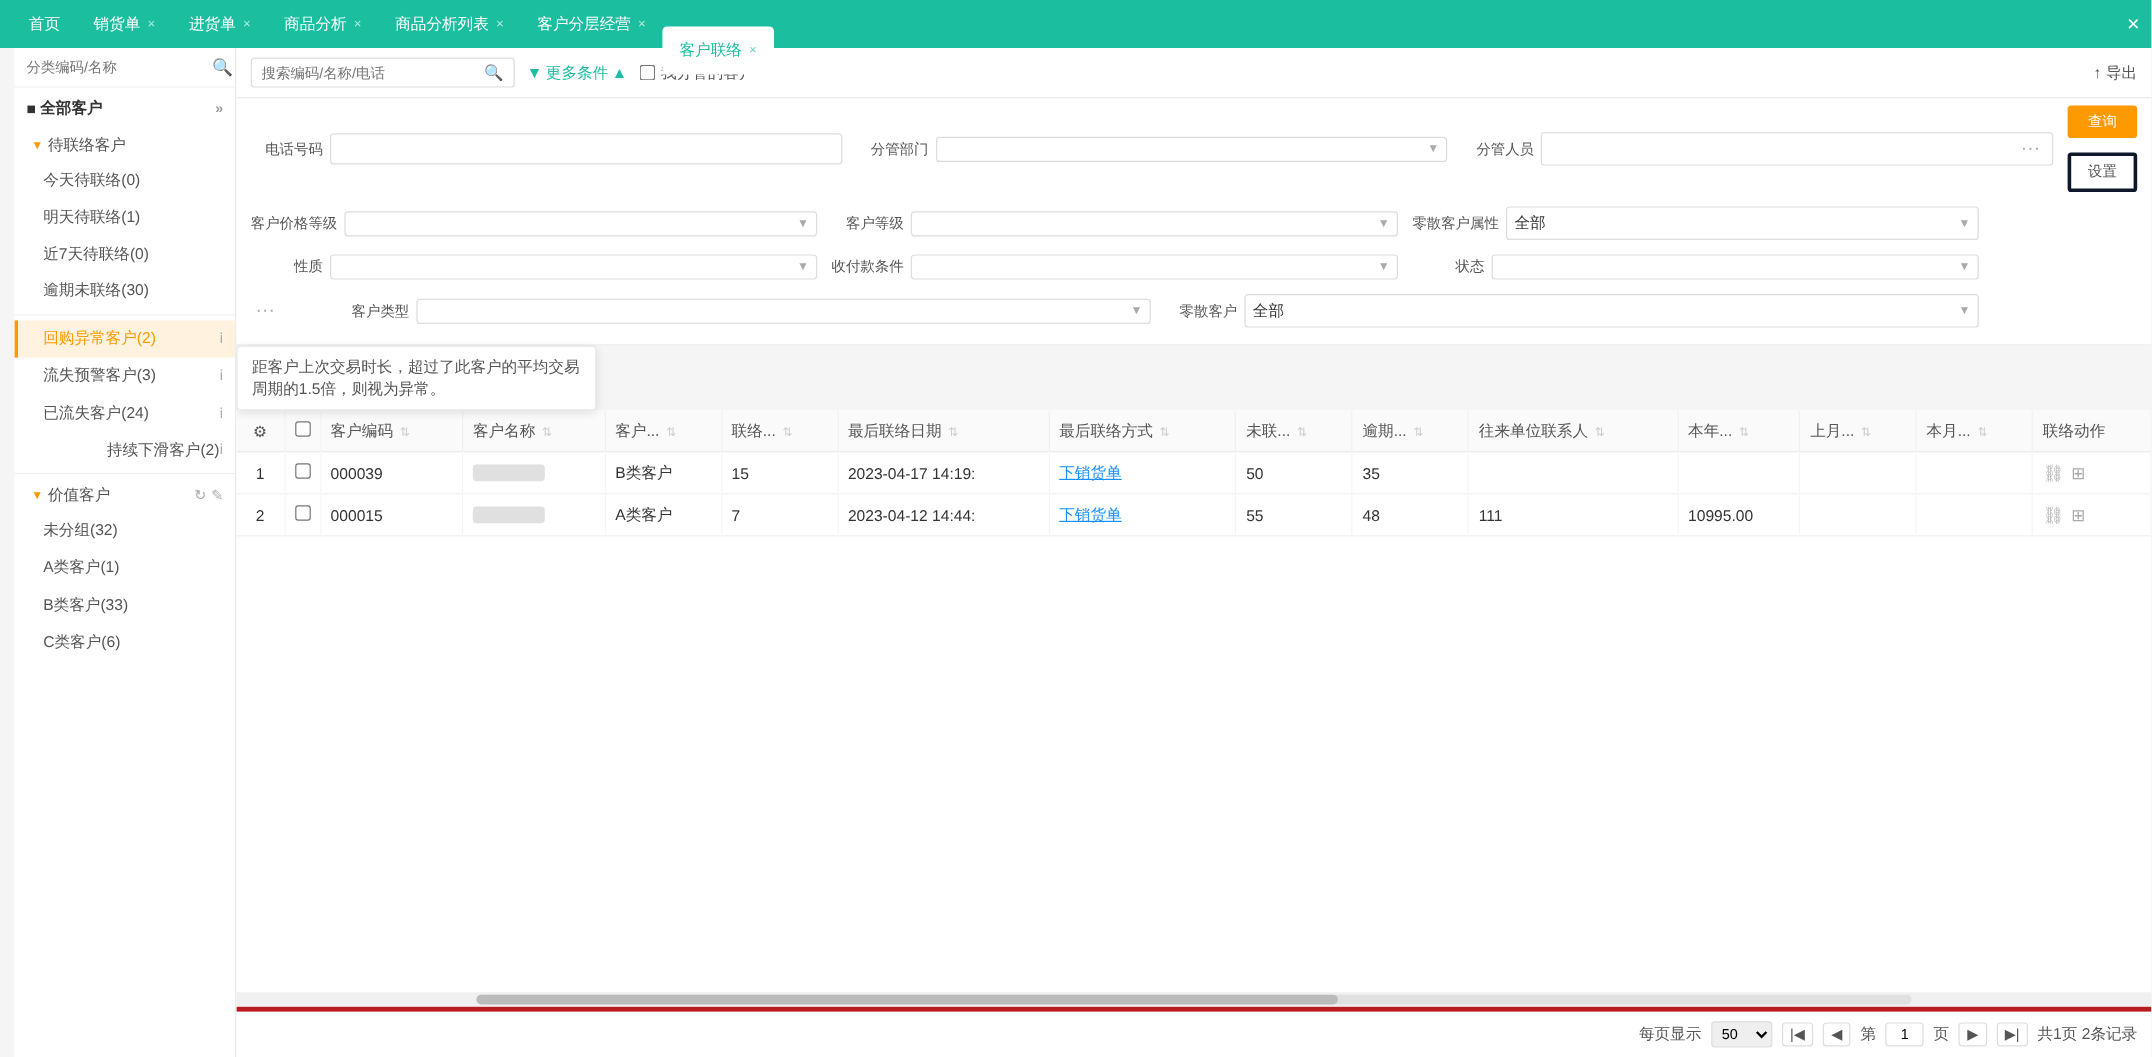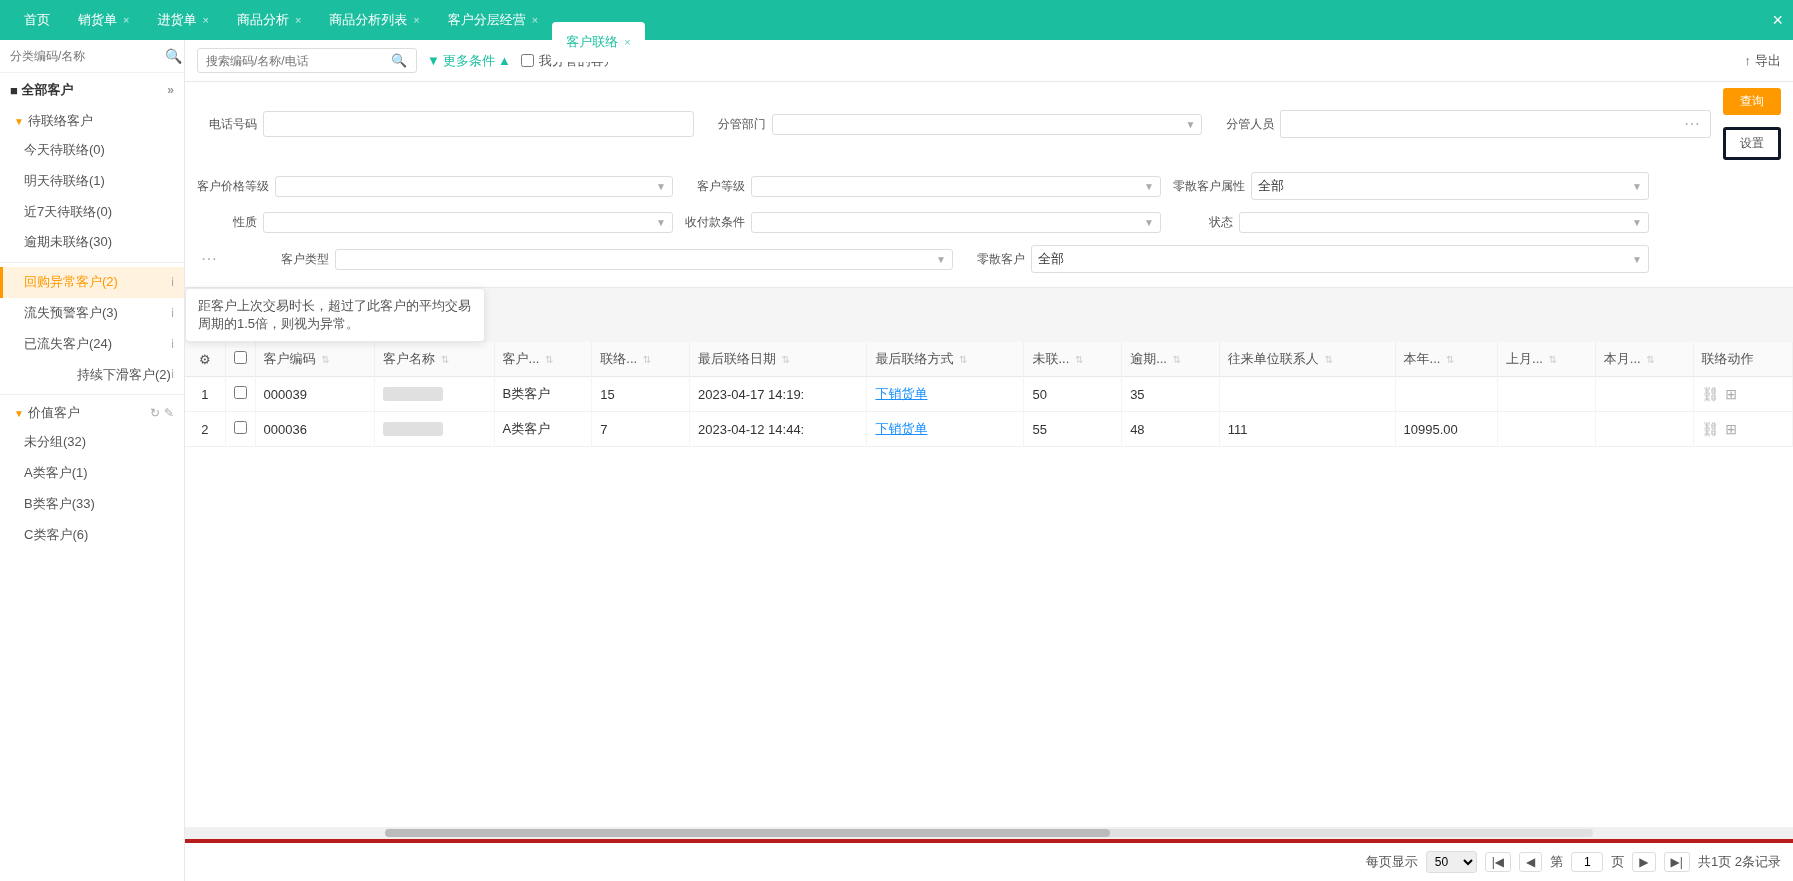--- a/index.html
+++ b/index.html
@@ -40,20 +40,21 @@
       right: 10px;
       color: #fff;
       font-size: 18px;
       cursor: pointer;
     }
 
     
     .main-layout {
       display: flex;
       height: calc(881px - 40px);
+      margin-left: 12px;
     }
 
     
     .sidebar {
       width: 185px;
       background: #fff;
       border-right: 1px solid #e8e8e8;
       display: flex;
       flex-direction: column;
       overflow-y: auto;
@@ -710,21 +711,21 @@
                 <span class="action-icon">⊞</span>
               </div>
             </td>
           </tr>
 
           <tr>
             <td class="col-index">2</td>
             <td class="col-check">
               <input type="checkbox" style="">
             </td>
-            <td>000036</td>
+            <td>000015</td>
             <td>
               <span class="blurred-text">&nbsp;&nbsp;&nbsp;&nbsp;&nbsp;&nbsp;&nbsp;&nbsp;</span>
             </td>
             <td>A类客户</td>
             <td>7</td>
             <td>2023-04-12 14:44:</td>
             <td>
               <span class="link-text">下销货单</span>
             </td>
             <td>55</td>

